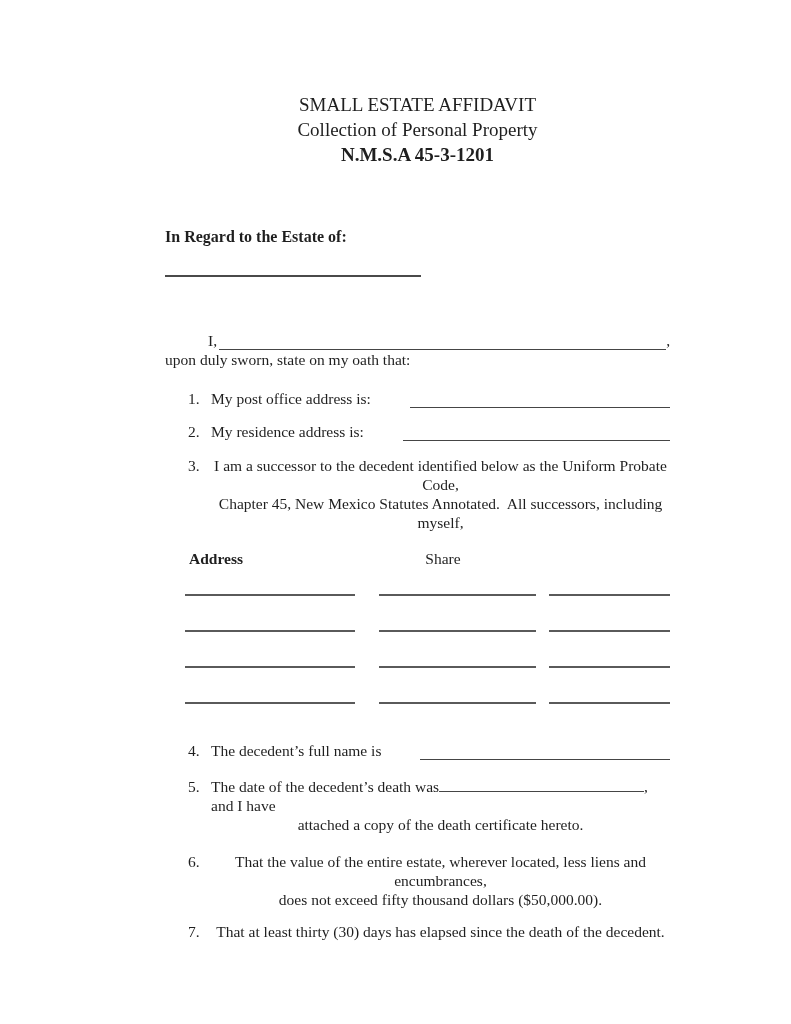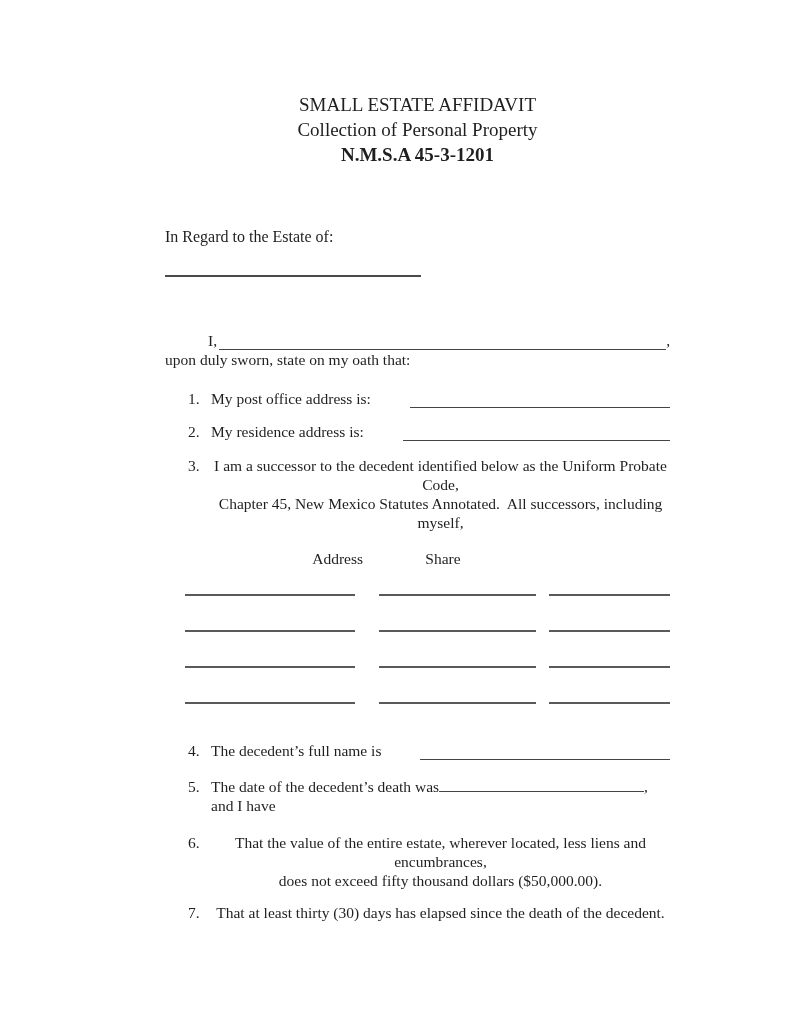--- a/index.html
+++ b/index.html
@@ -16,21 +16,21 @@
     line-height: 19px;
     overflow: hidden;
   }
   .content { padding: 0 121px 0 117px; margin-left: 48px; }
 
   
   .doc-title { padding-top: 92px; text-align: center; font-size: 19px; line-height: 25px; }
   .doc-title .t-bold { font-weight: bold; }
 
   
-  .estate-heading { margin-top: 60px; font-weight: normal; font-size: 16px; }
+  .estate-heading { margin-top: 60px; font-weight: bold; font-size: 16px; }
   .estate-name-line {
     margin-top: 4px;
     width: 256px;
     height: 25px;
     border-bottom: 2px solid #4a4a4a;
   }
 
   
   .oath { margin-top: 54px; }
   .oath-line1 { display: flex; align-items: baseline; padding-left: 43px; }
@@ -59,21 +59,21 @@
   .blank-inline {
     display: inline-block;
     width: 205px;
     height: 14px;
     border-bottom: 1.6px solid #454545;
   }
 
   
   .cols-header { display: flex; margin-top: 17px; }
   .col-name  { margin-left: 20px; width: 188px; text-align: left; }
-  .col-addr  { margin-left: 24px; width: 174px; text-align: right; }
+  .col-addr  { margin-left: 24px; width: 174px; text-align: left; font-weight: bold; }
   .col-share { margin-left: 13px; width: 134px; text-align: center; }
   .trow { display: flex; height: 36px; }
   .trow.first { height: 28px; }
   .tcell { border-bottom: 2px solid #5a5a5a; align-self: stretch; }
   .tcell.c1 { margin-left: 20px; width: 188px; }
   .tcell.c2 { margin-left: 24px; width: 174px; }
   .tcell.c3 { margin-left: 13px; width: 134px; }
 </style>
 </head>
 <body>
@@ -156,20 +156,21 @@
       <div class="body body-flex">
         <span>The decedent’s full name is</span>
         <span class="fill-line"></span>
       </div>
     </div>
 
     <div class="item mt17">
       <span class="num">5.</span>
       <div class="body">
         <span>The date of the decedent’s death was</span><span class="blank-inline"></span><span>, and I have</span>
+        <span class="ln">attached a copy of the death certificate hereto.</span>
       </div>
     </div>
 
     <div class="item mt18">
       <span class="num">6.</span>
       <div class="body">
         <span class="ln">That the value of the entire estate, wherever located, less liens and encumbrances,</span>
         <span class="ln">does not exceed fifty thousand dollars ($50,000.00).</span>
       </div>
     </div>

